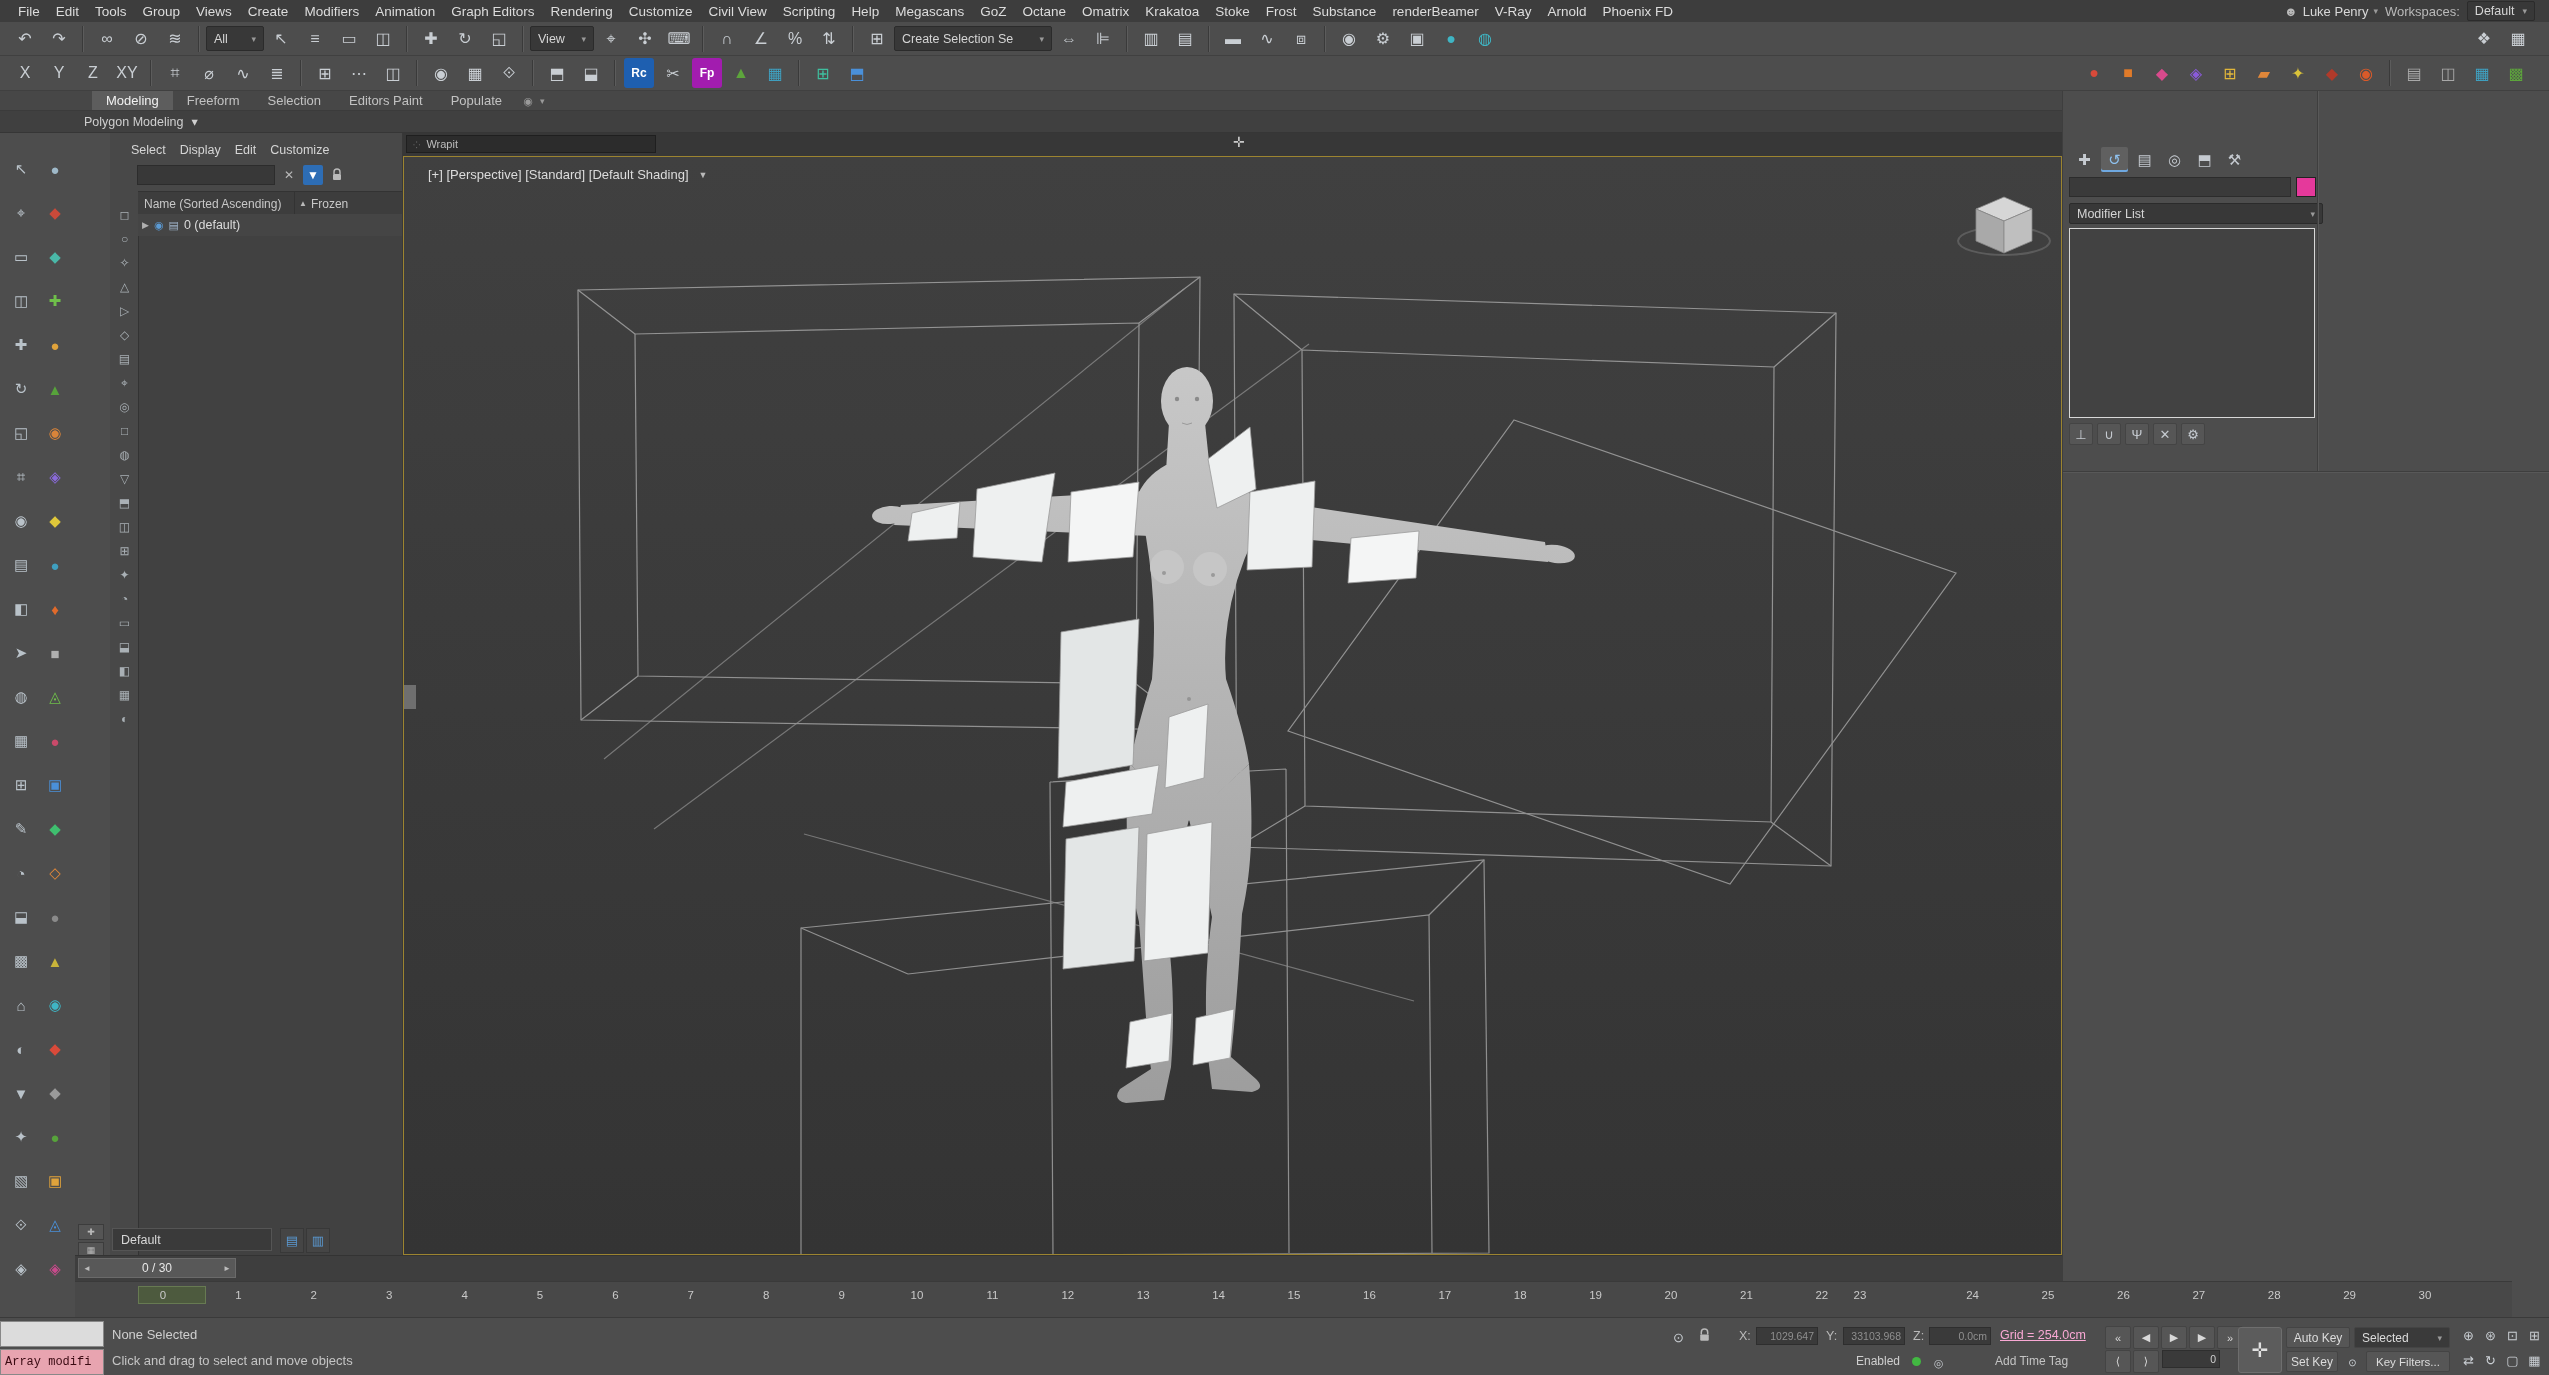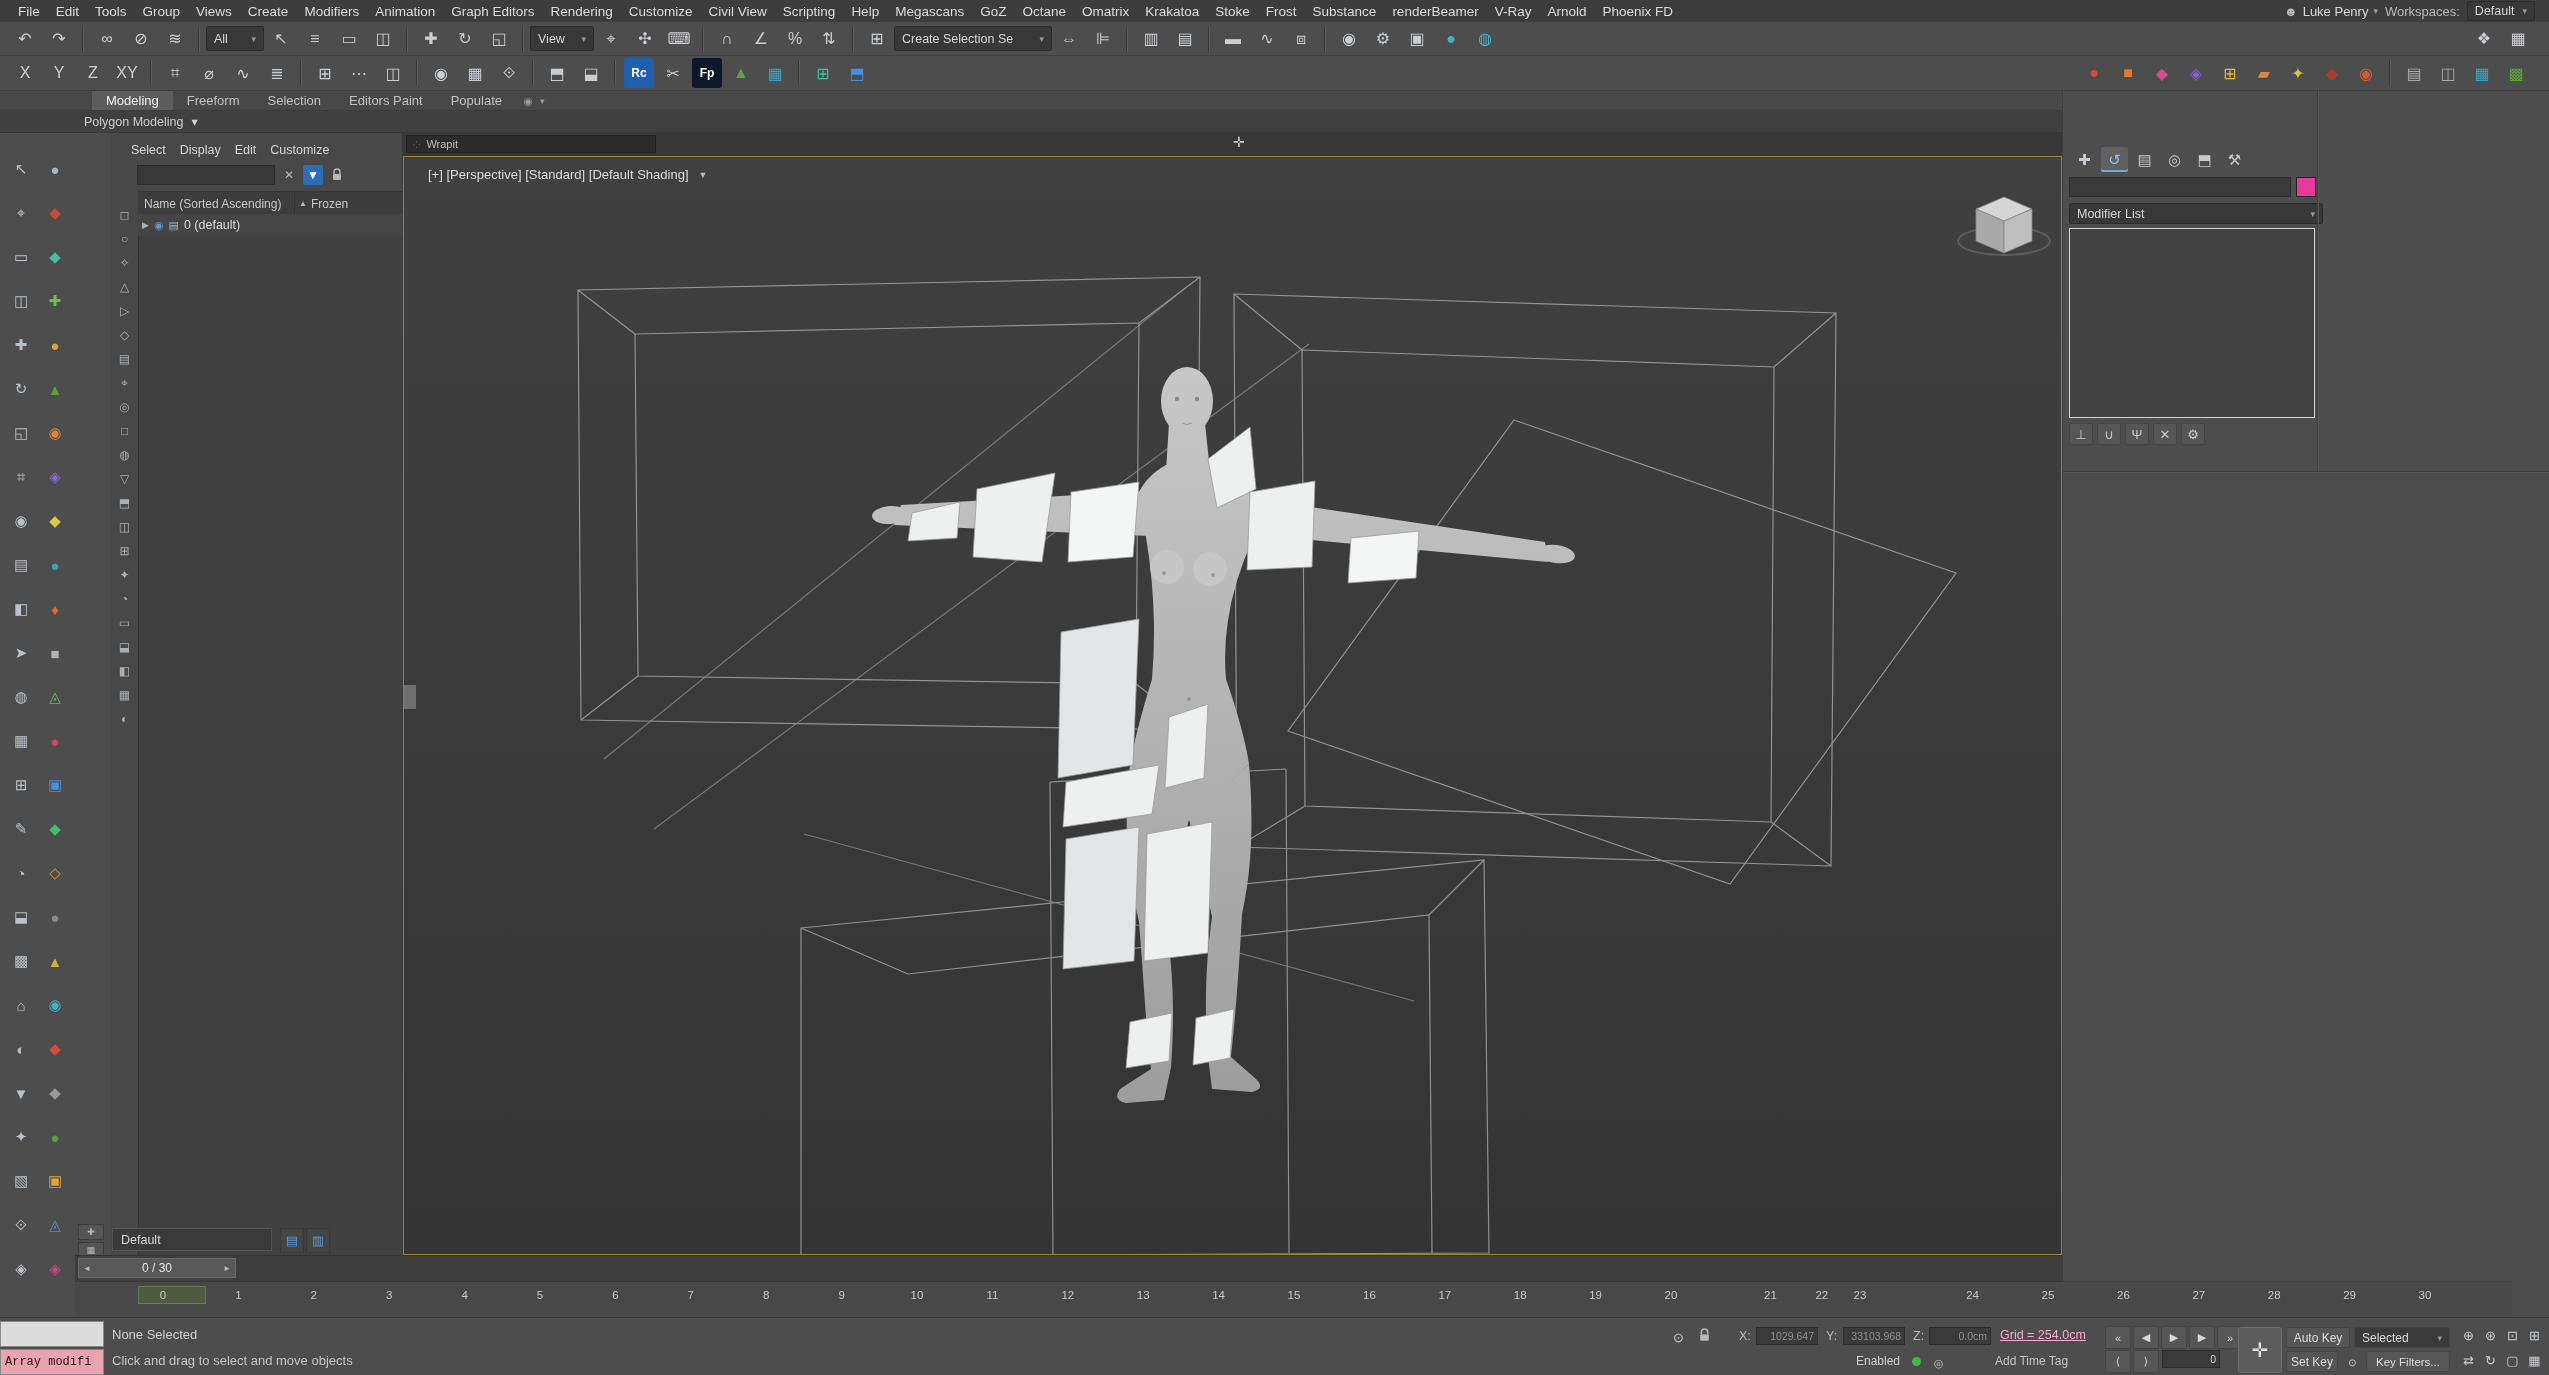--- a/index.html
+++ b/index.html
@@ -241,21 +241,21 @@
       <i class="sep"></i>
       <span class="ticon">◉</span>
       <span class="ticon">▦</span>
       <span class="ticon">⟐</span>
       <i class="sep"></i>
       <span class="ticon">⬒</span>
       <span class="ticon">⬓</span>
       <i class="sep"></i>
       <span class="ticon" style="color: rgb(255, 255, 255); background: rgb(30, 95, 176); font-size: 12px; font-weight: bold;">Rc</span>
       <span class="ticon">✂</span>
-      <span class="ticon" style="color: rgb(255, 255, 255); background: #0f172a; font-size: 12px; font-weight: bold;">Fp</span>
+      <span class="ticon" style="color: rgb(255, 255, 255); background: #a21caf; font-size: 12px; font-weight: bold;">Fp</span>
       <span class="ticon" style="color: rgb(93, 165, 60);">▲</span>
       <span class="ticon" style="color: rgb(63, 159, 191);">▦</span>
       <i class="sep"></i>
       <span class="ticon" style="color: rgb(63, 191, 159);">⊞</span>
       <span class="ticon" style="color: rgb(74, 144, 217);">⬒</span>
     </span>
   <span class="spacer"></span>
   <span class="iconrow" style="padding-right:16px;">
       <span class="ticon" style="color: rgb(217, 74, 58);">●</span>
       <span class="ticon" style="color: rgb(224, 123, 42);">■</span>
@@ -568,21 +568,21 @@
     <span class="tick" style="left: 917.4px;">11</span>
     <span class="tick" style="left: 992.8px;">12</span>
     <span class="tick" style="left: 1068.2px;">13</span>
     <span class="tick" style="left: 1143.6px;">14</span>
     <span class="tick" style="left: 1219px;">15</span>
     <span class="tick" style="left: 1294.4px;">16</span>
     <span class="tick" style="left: 1369.8px;">17</span>
     <span class="tick" style="left: 1445.2px;">18</span>
     <span class="tick" style="left: 1520.6px;">19</span>
     <span class="tick" style="left: 1596px;">20</span>
-    <span class="tick" style="left: 1671.4px; margin-left: 24px;">21</span>
+    <span class="tick" style="left: 1671.4px;">21</span>
     <span class="tick" style="left: 1746.8px;">22</span>
     <span class="tick" style="left: 1785px;">23</span>
     <span class="tick" style="left: 1897.6px;">24</span>
     <span class="tick" style="left: 1973px;">25</span>
     <span class="tick" style="left: 2048.4px;">26</span>
     <span class="tick" style="left: 2123.8px;">27</span>
     <span class="tick" style="left: 2199.2px;">28</span>
     <span class="tick" style="left: 2274.6px;">29</span>
     <span class="tick" style="left: 2350px;">30</span>
   </div>

